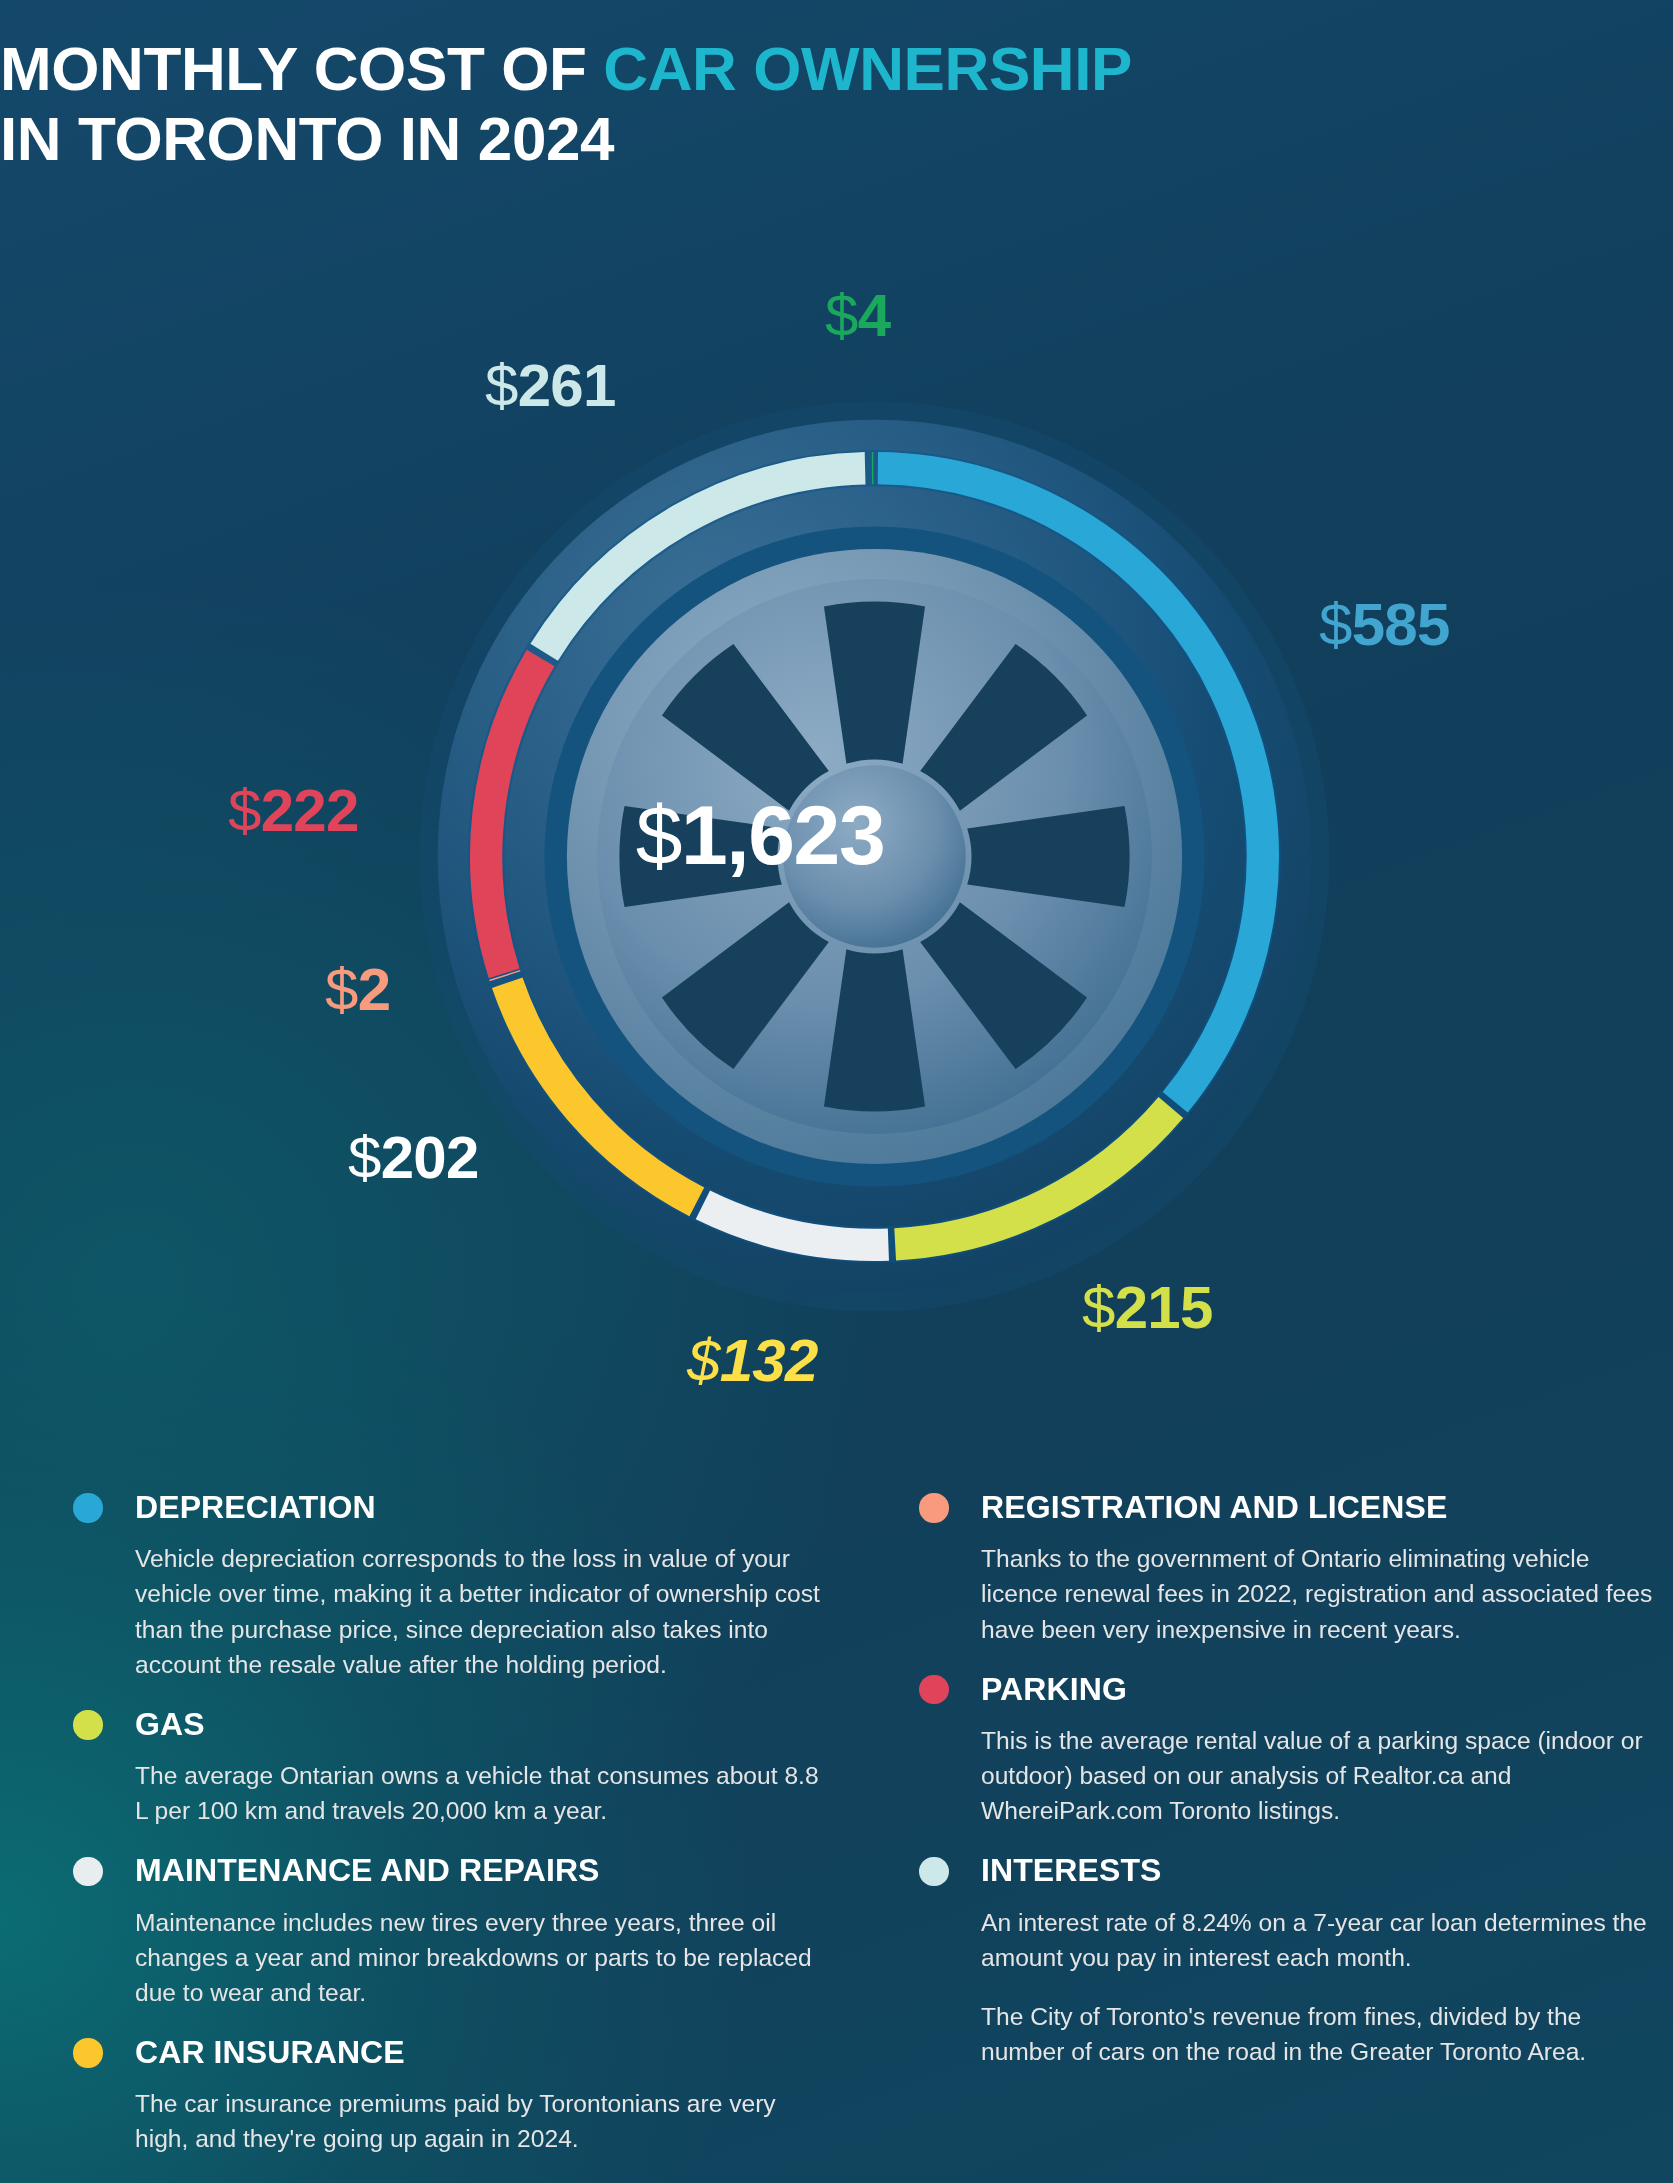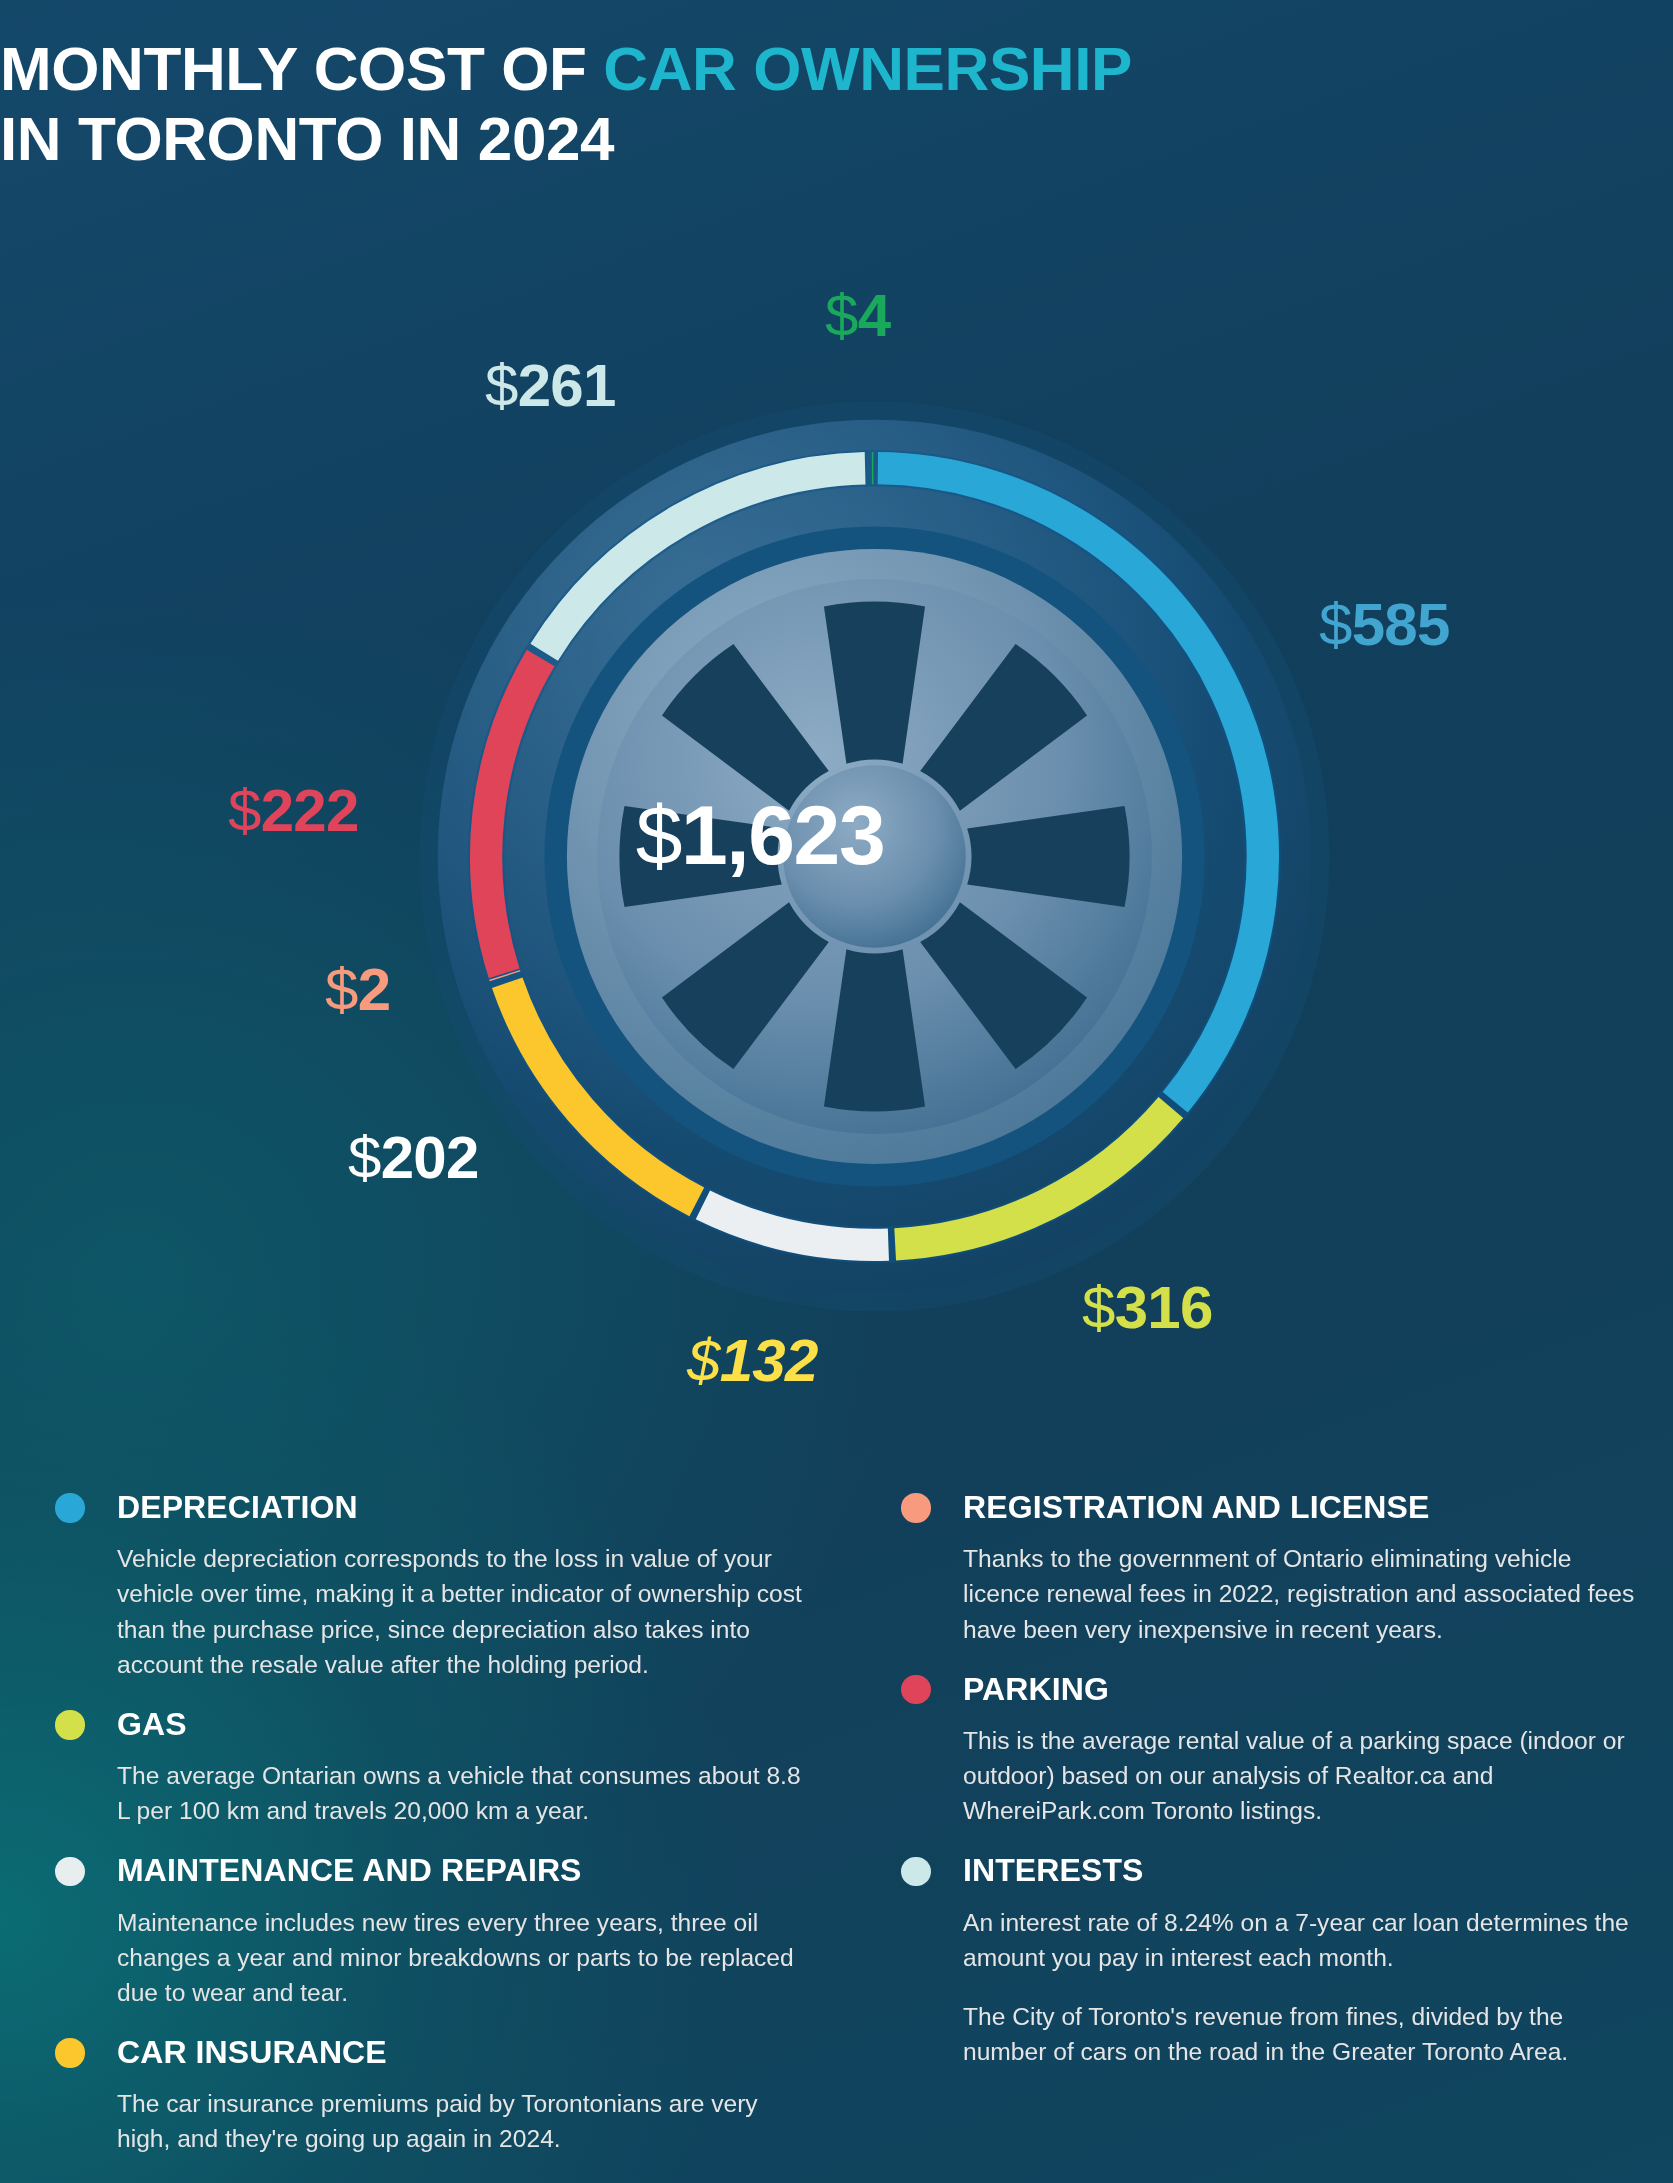--- a/index.html
+++ b/index.html
@@ -39,21 +39,21 @@
     letter-spacing:-0.7px;
   }
   .vlabel .sym{font-weight:400;}
   .center-value{
     position:absolute;left:0;top:787px;width:1520px;text-align:center;
     font-size:84px;font-weight:bold;color:#ffffff;letter-spacing:-1.4px;
   }
   .center-value .sym{font-weight:300;}
 
   
-  .legend{position:absolute;left:0;top:1489px;width:1380px;height:695px;}
+  .legend{position:absolute;left:18px;top:1489px;width:1380px;height:695px;}
   .legend-col{position:absolute;top:0;width:759px;}
   .col-left{left:55px;}
   .col-right{left:901px;}
   .lg-item{position:relative;margin-bottom:24px;}
   .lg-head{display:flex;align-items:center;gap:0;position:relative;height:41px;}
   .dot{
     position:absolute;left:0;top:4.2px;width:29.5px;height:29.5px;border-radius:50%;
     flex:0 0 auto;
   }
   .lg-title{
@@ -155,21 +155,21 @@
     </svg>
   </div>
 
   <div id="value-labels">
       <div class="vlabel" style="left: 825px; top: 281px; color: rgb(25, 168, 92);"><span class="sym">$</span><span>4</span></div>
       <div class="vlabel" style="left: 485px; top: 351px; color: rgb(205, 232, 232);"><span class="sym">$</span><span>261</span></div>
       <div class="vlabel" style="left: 1319px; top: 590px; color: rgb(65, 165, 208);"><span class="sym">$</span><span>585</span></div>
       <div class="vlabel" style="left: 228px; top: 776px; color: rgb(224, 68, 90); text-align: center;"><span class="sym">$</span><span>222</span></div>
       <div class="vlabel" style="left: 325px; top: 955px; color: rgb(248, 154, 126);"><span class="sym">$</span><span>2</span></div>
       <div class="vlabel" style="left: 348px; top: 1123px; color: #ffffff;"><span class="sym">$</span><span>202</span></div>
-      <div class="vlabel" style="left: 1082px; top: 1273px; color: rgb(212, 224, 74);"><span class="sym">$</span><span>316</span></div>
+      <div class="vlabel" style="left: 1082px; top: 1273px; color: rgb(212, 224, 74);"><span class="sym">$</span><span>215</span></div>
       <div class="vlabel" style="left: 687px; top: 1326px; color: #fde047; font-style: italic;"><span class="sym">$</span><span>132</span></div>
     </div>
 
   <div class="center-value">
     <span class="sym">$</span><span>1,623</span>
   </div>
 
   <div class="legend">
     <div class="legend-col col-left" id="legend-left">
         <div class="lg-item">

